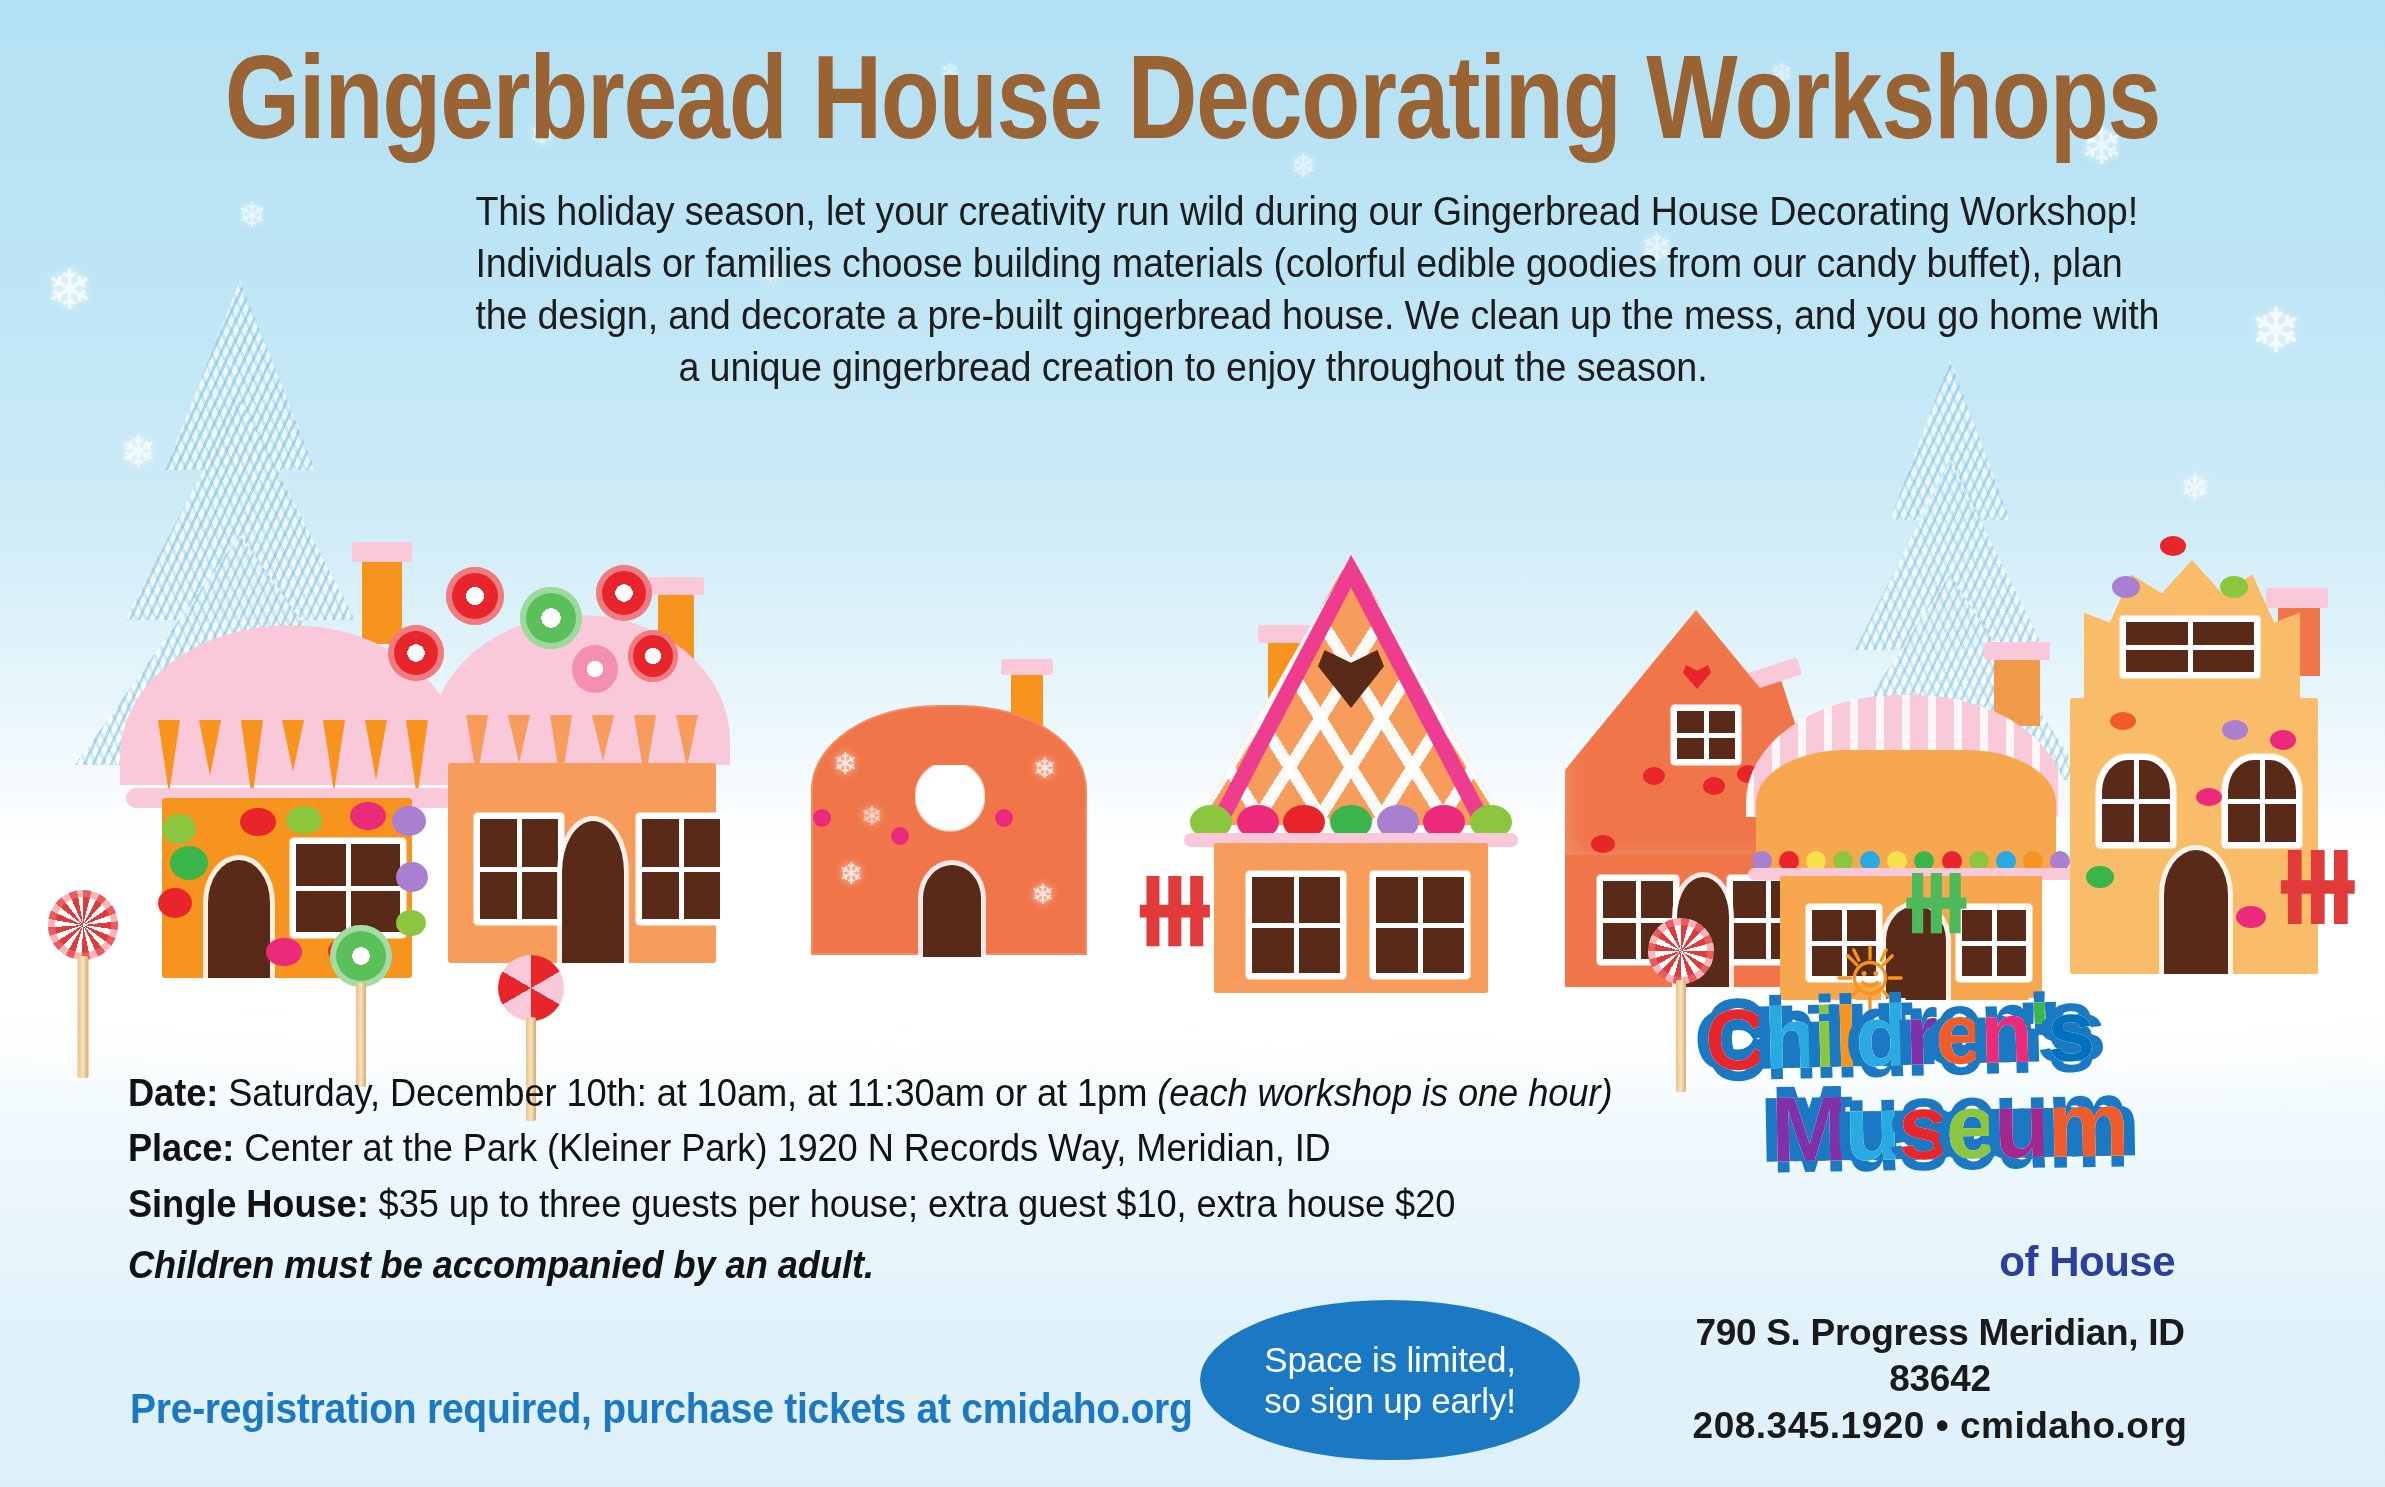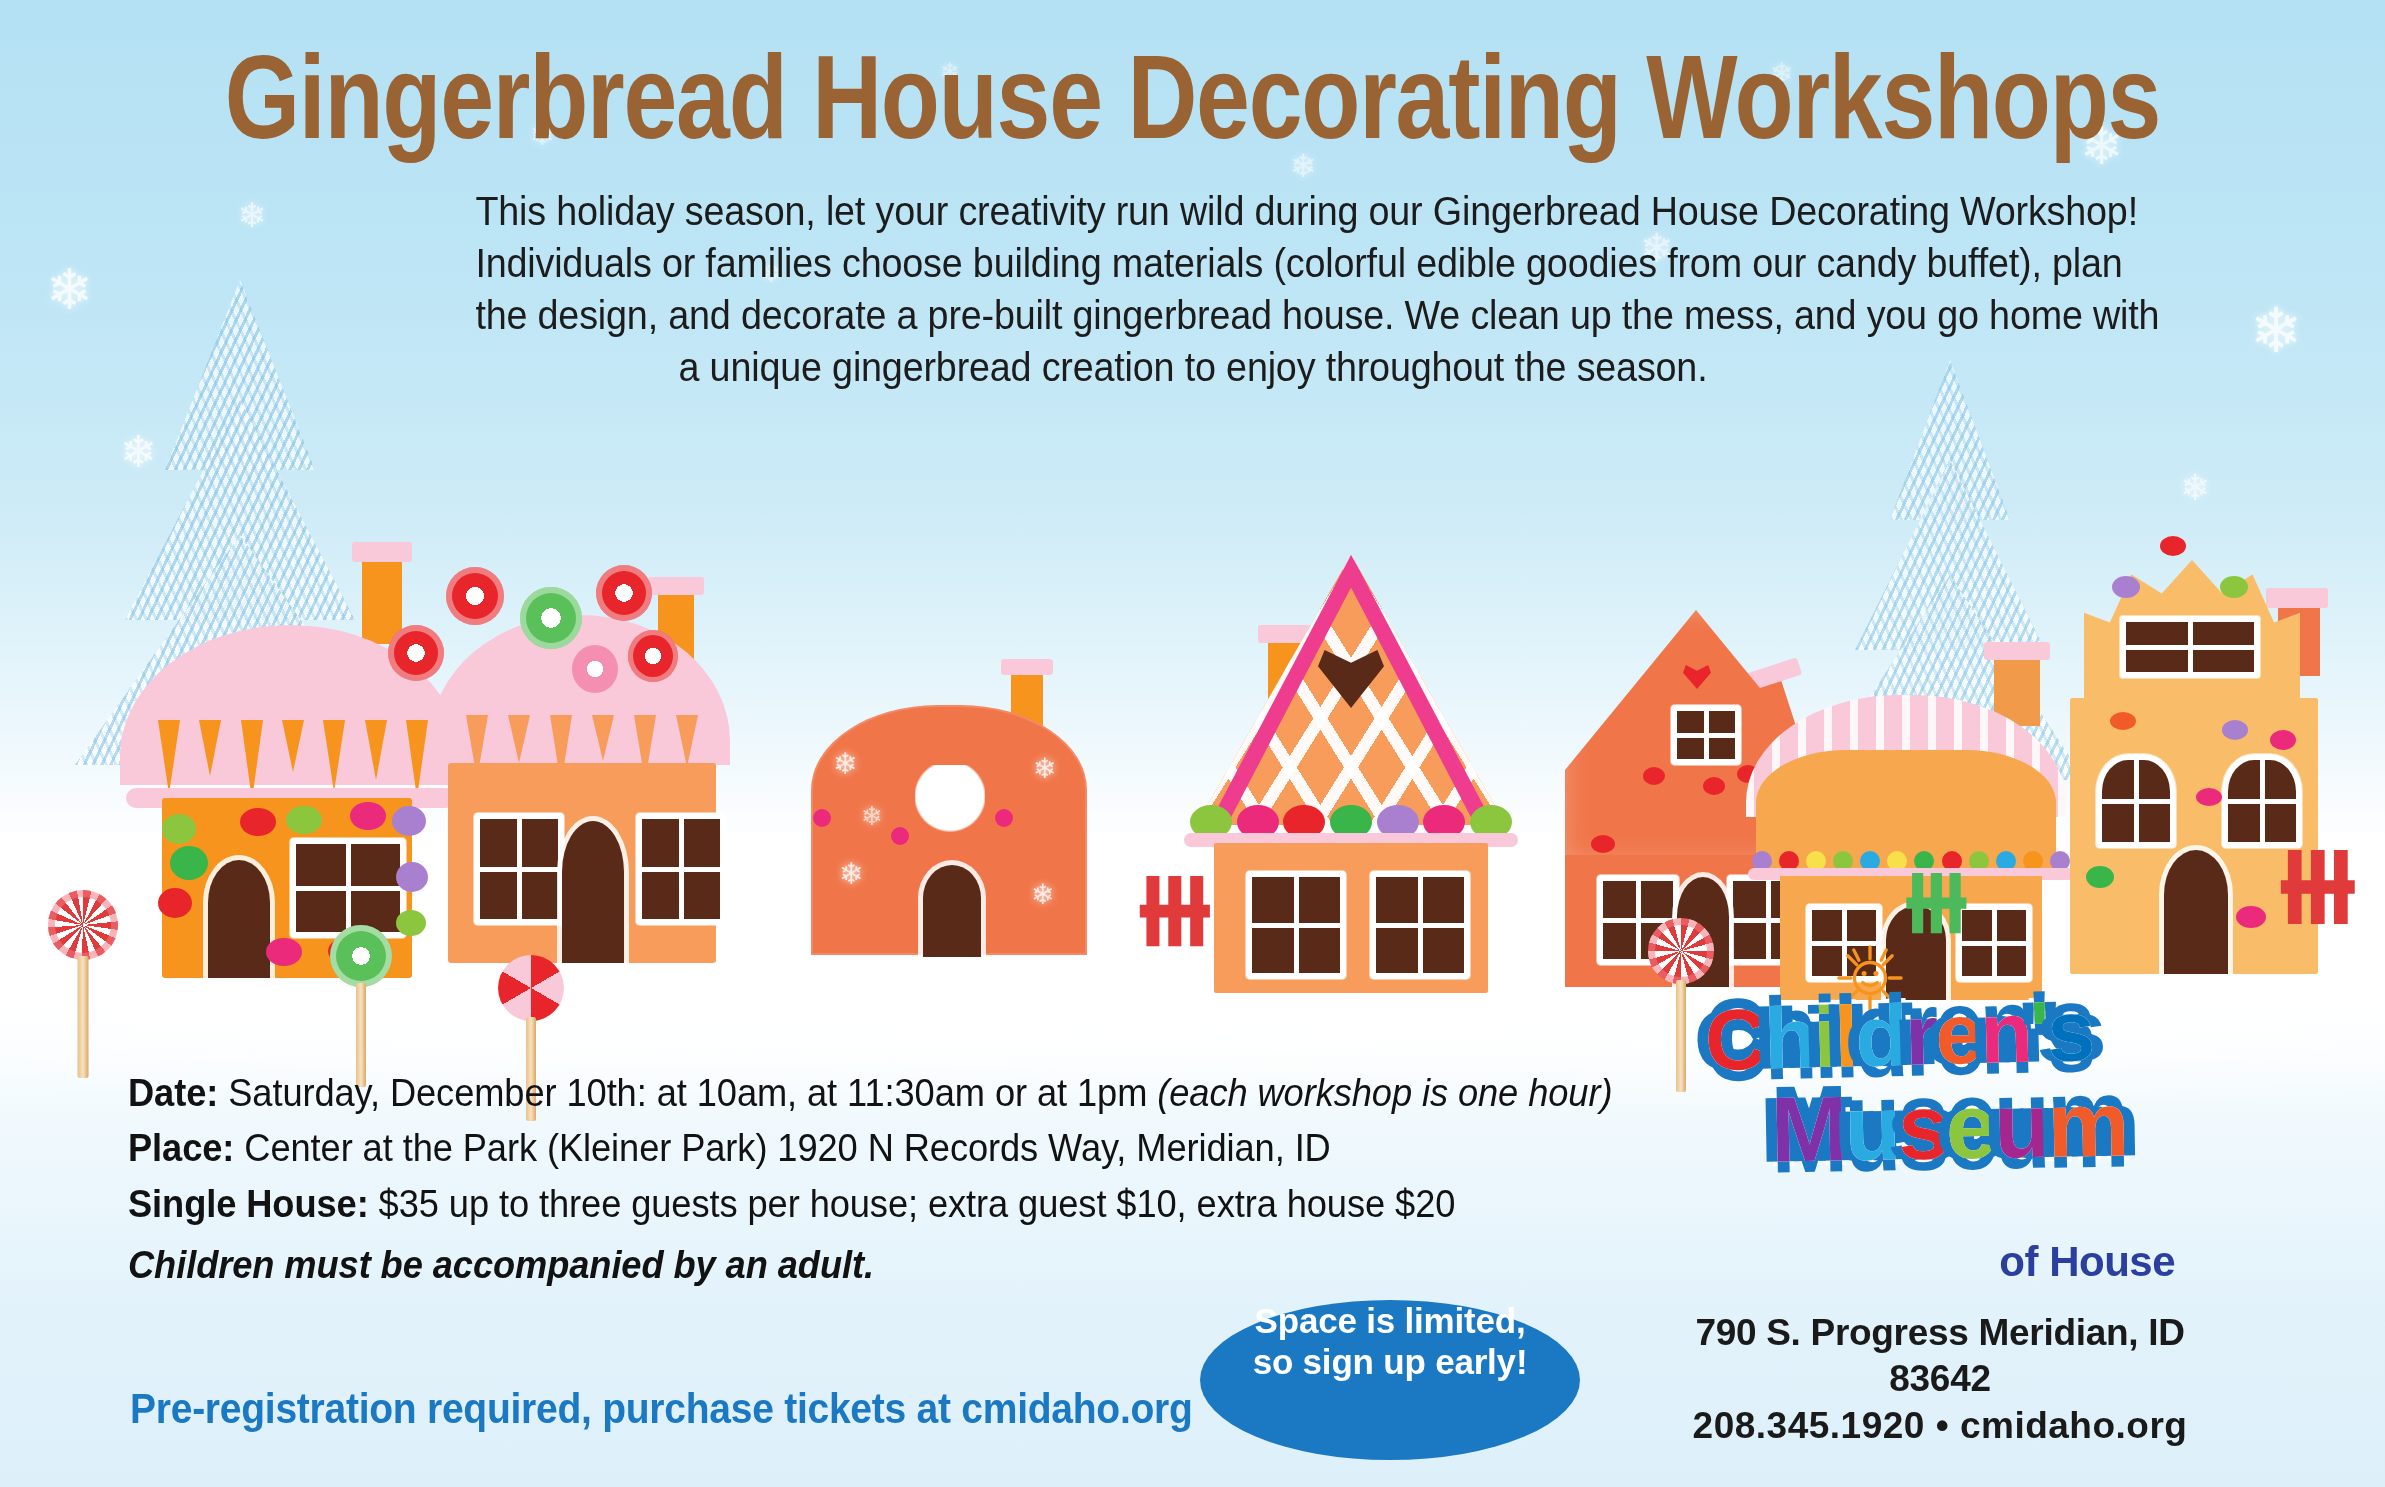--- a/index.html
+++ b/index.html
@@ -116,22 +116,22 @@
   .prereg{
     position:absolute;left:130px;top:1385px;
     font-size:42px;font-weight:700;color:#1b79c4;letter-spacing:-.3px;
     transform:scaleX(.93);transform-origin:0 50%;white-space:nowrap;
   }
 
   
   .badge{
     position:absolute;left:1200px;top:1300px;width:380px;height:160px;
     background:#1b79c4;border-radius:50%;
-    display:flex;flex-direction:column;align-items:center;
-    color:#fff;font-weight:700;font-size:35px;line-height:1.18;letter-spacing:-.2px;
+    display:flex;flex-direction:column;align-items:center;justify-content:center;
+    color:#fff;font-weight:400;font-size:35px;line-height:1.18;letter-spacing:-.2px;
     text-align:center;
   }
 
   
   .logo{position:absolute;left:1705px;top:985px;width:470px;height:290px;}
   .logo-line{position:relative;white-space:nowrap;font-weight:700;}
   .logo-line span{
     display:inline-block;
     -webkit-text-stroke:9px #ffffff;
     paint-order:stroke fill;

